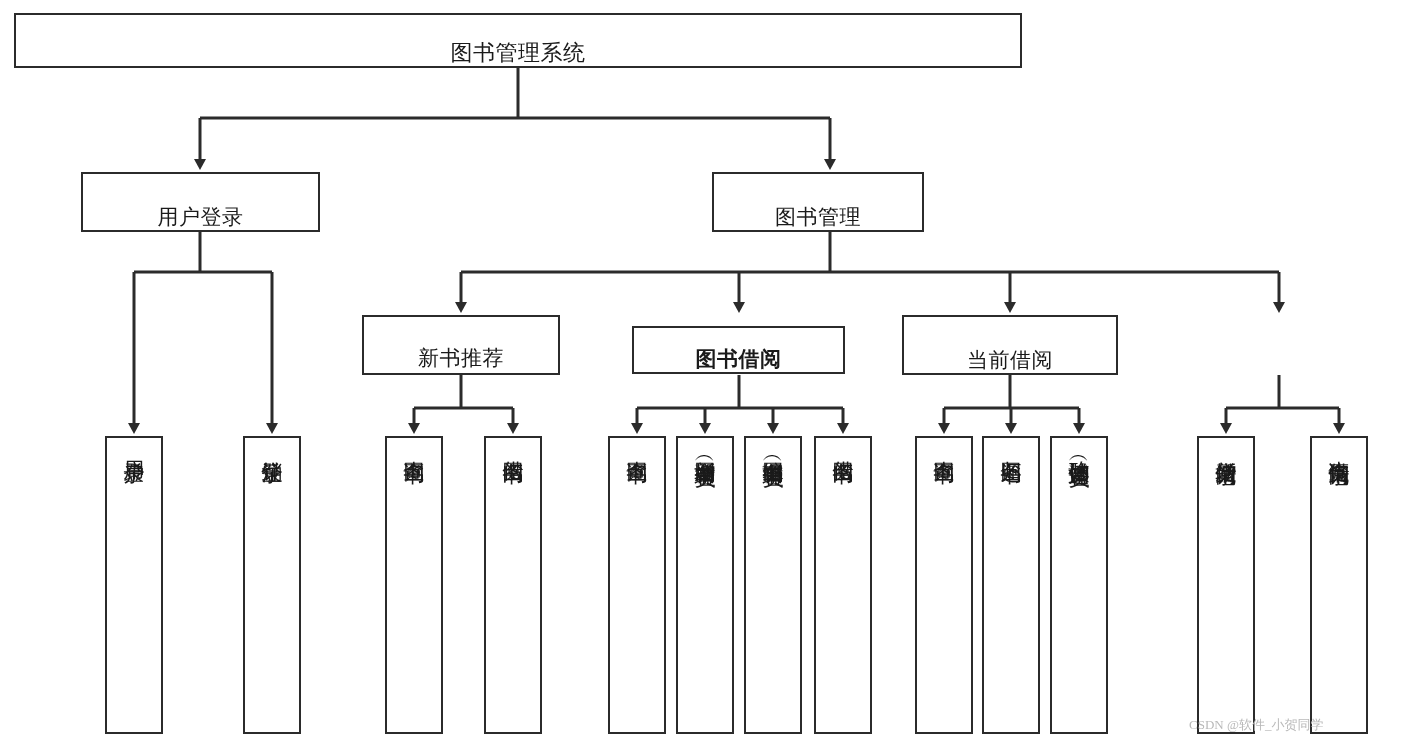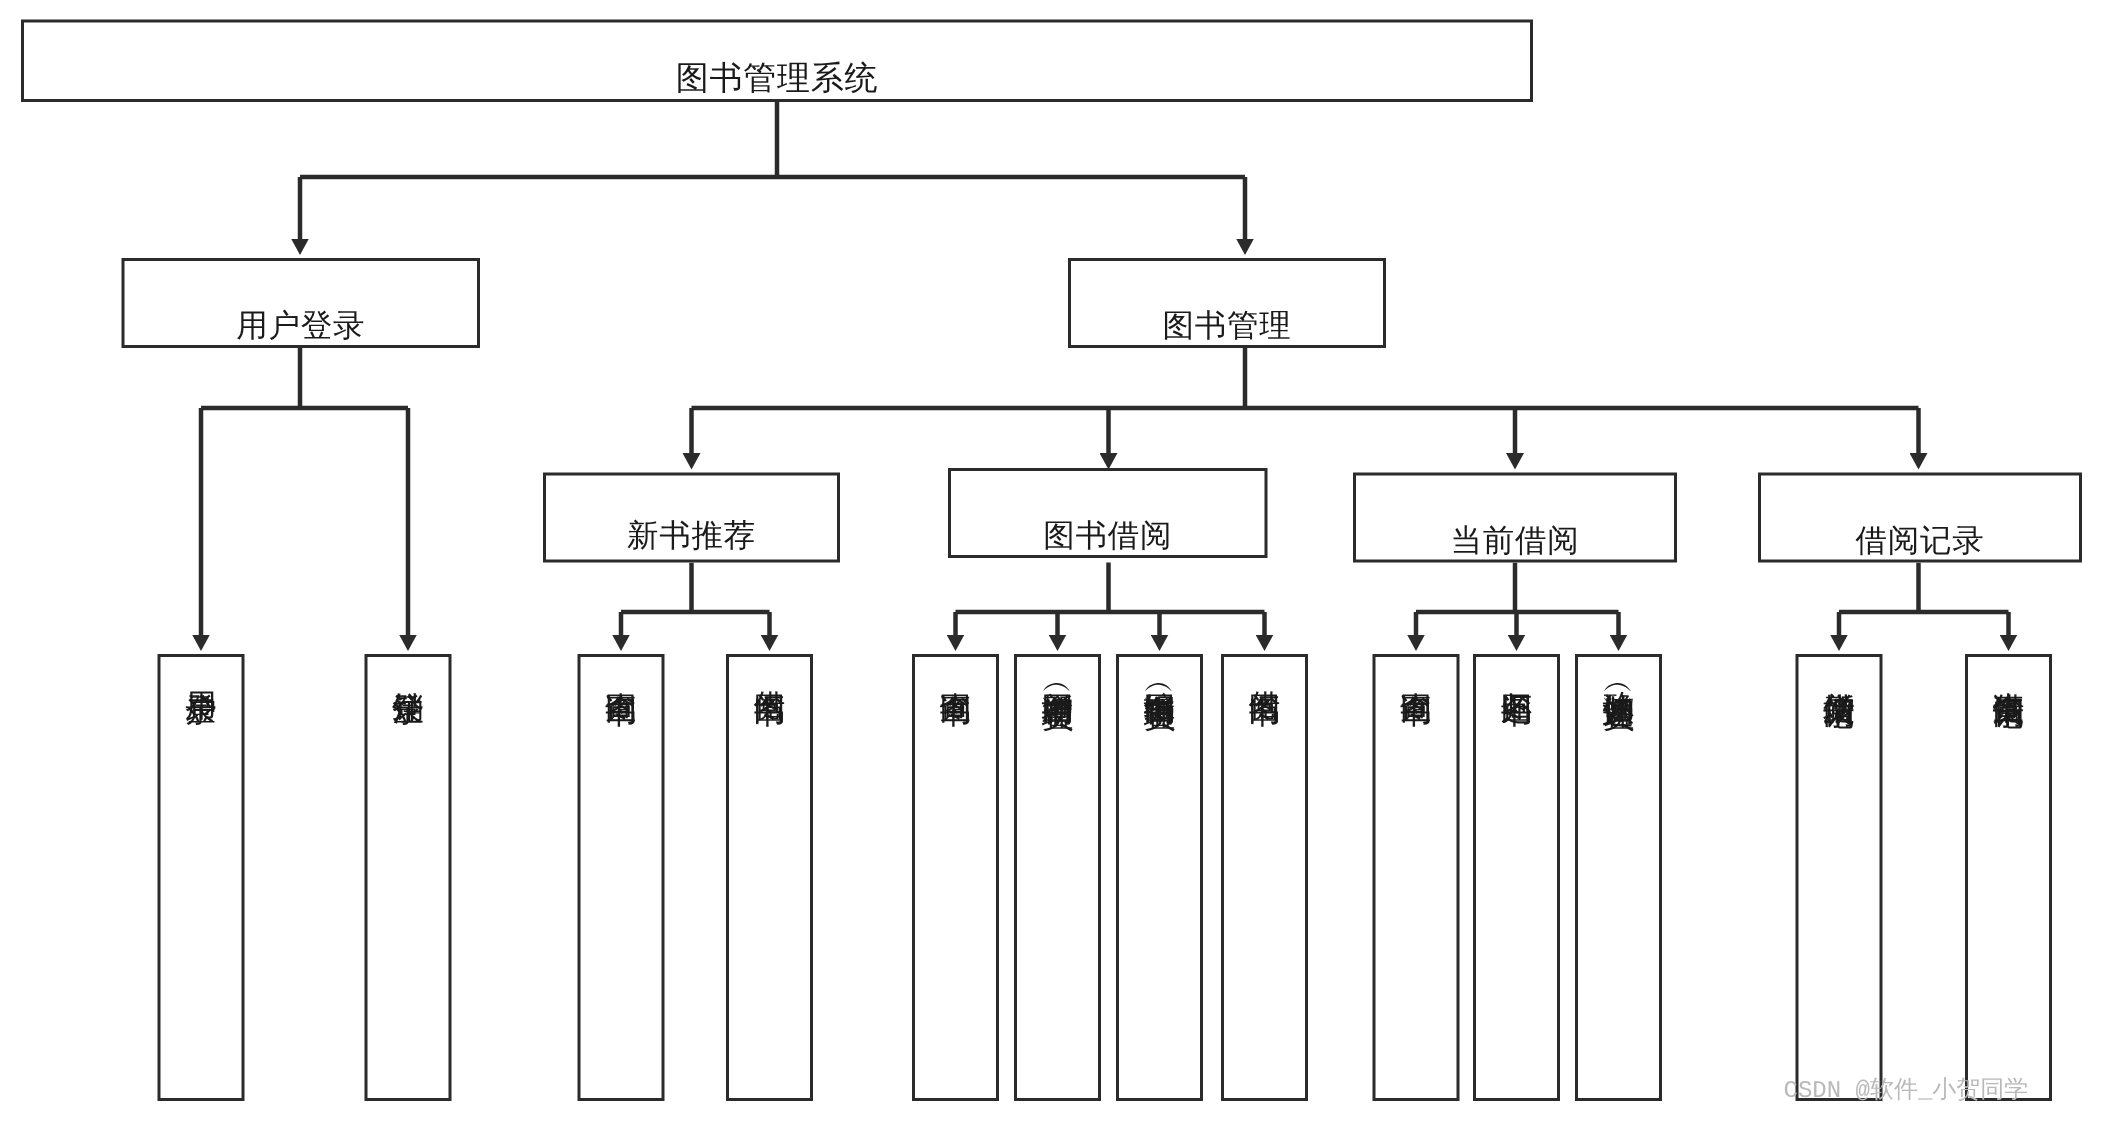--- a/index.html
+++ b/index.html
@@ -56,24 +56,24 @@
     text-orientation: upright;
     font-size: 21px;
     line-height: 1.05;
     letter-spacing: 1px;
     white-space: nowrap;
   }
   .node.root .node-label { font-size: 22px; }
   .watermark {
     position: absolute;
     color: #b9b9b9;
-    font-size: 16px;
+    font-size: 13px;
     white-space: nowrap;
     z-index: 5;
-    font-family: Liberation Mono, monospace;
+    font-family: Liberation Serif, serif;
   }
 </style>
 </head>
 <body>
 
 <div id="canvas">
 
   <svg id="edges" viewBox="0 0 1405 747" xmlns="http://www.w3.org/2000/svg">
     <defs>
       <marker id="arrow" markerWidth="11" markerHeight="12" refX="1" refY="6" orient="auto" markerUnits="userSpaceOnUse">
@@ -131,28 +131,25 @@
   <div class="node horiz" style="left:81px; top:172px; width:239px; height:60px;">
     <span class="node-label">用户登录</span>
   </div>
   <div class="node horiz" style="left:712px; top:172px; width:212px; height:60px;">
     <span class="node-label">图书管理</span>
   </div>
 
   <div class="node horiz" style="left:362px; top:315px; width:198px; height:60px;font-family:Liberation Mono, monospace;">
     <span class="node-label">新书推荐</span>
   </div>
-  <div class="node horiz" style="left:632px; top:312px; width:213px; height:60px;">
+  <div class="node horiz" style="left:632px; top:326px; width:213px; height:48px;font-weight:bold;">
     <span class="node-label">图书借阅</span>
   </div>
   <div class="node horiz" style="left:902px; top:315px; width:216px; height:60px;">
     <span class="node-label">当前借阅</span>
-  </div>
-  <div class="node horiz" style="left:1172px; top:315px; width:216px; height:60px;">
-    <span class="node-label">借阅记录</span>
   </div>
 
   <div class="node vert" style="left:105px; top:436px; width:58px; height:298px;">
     <span class="node-label">用户登录</span>
   </div>
   <div class="node vert" style="left:243px; top:436px; width:58px; height:298px;">
     <span class="node-label">注销登录</span>
   </div>
 
   <div class="node vert" style="left:385px; top:436px; width:58px; height:298px;">

